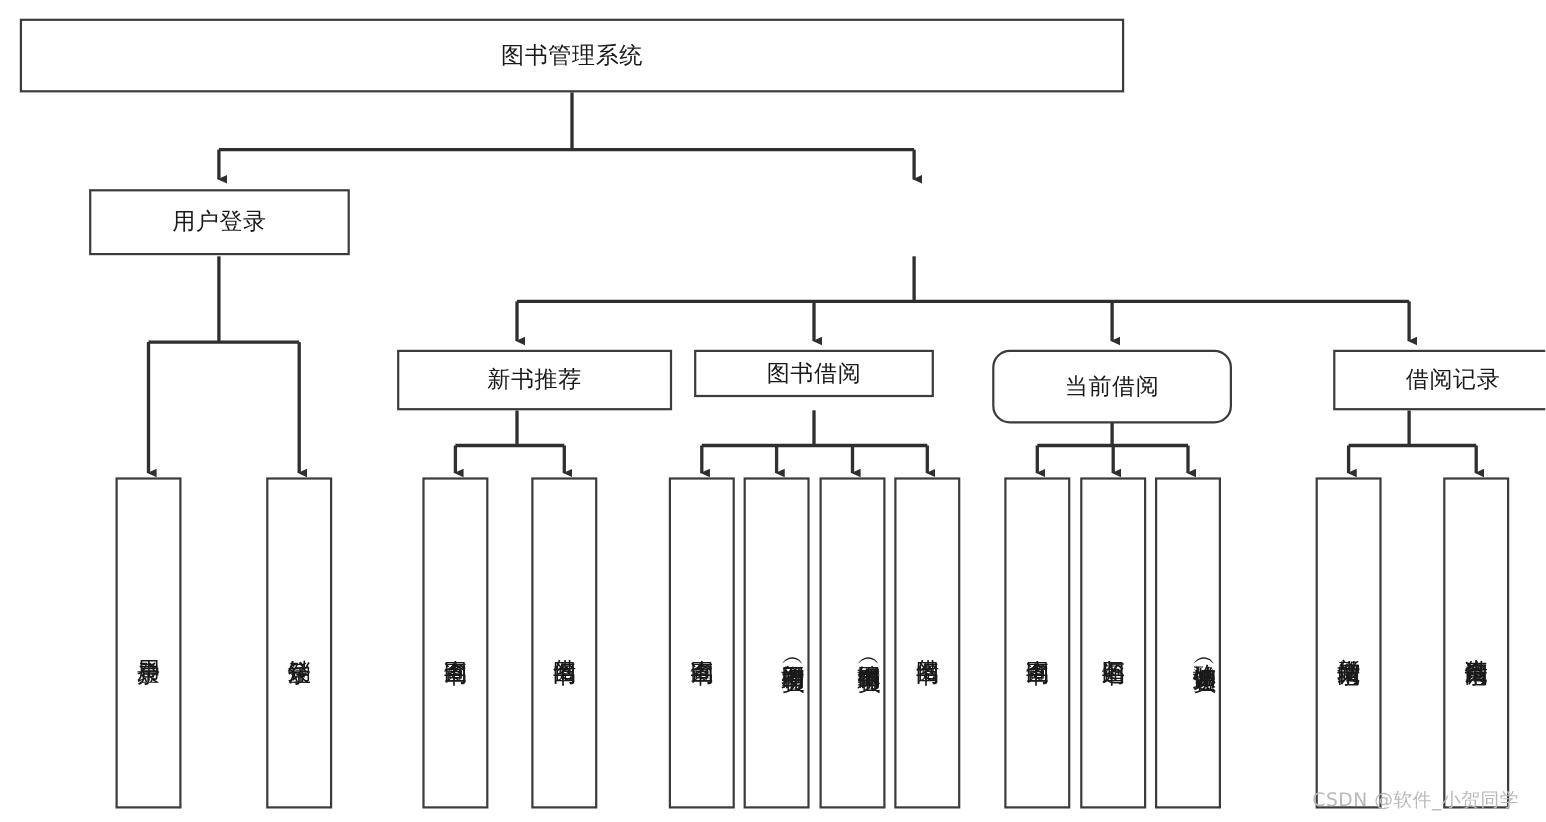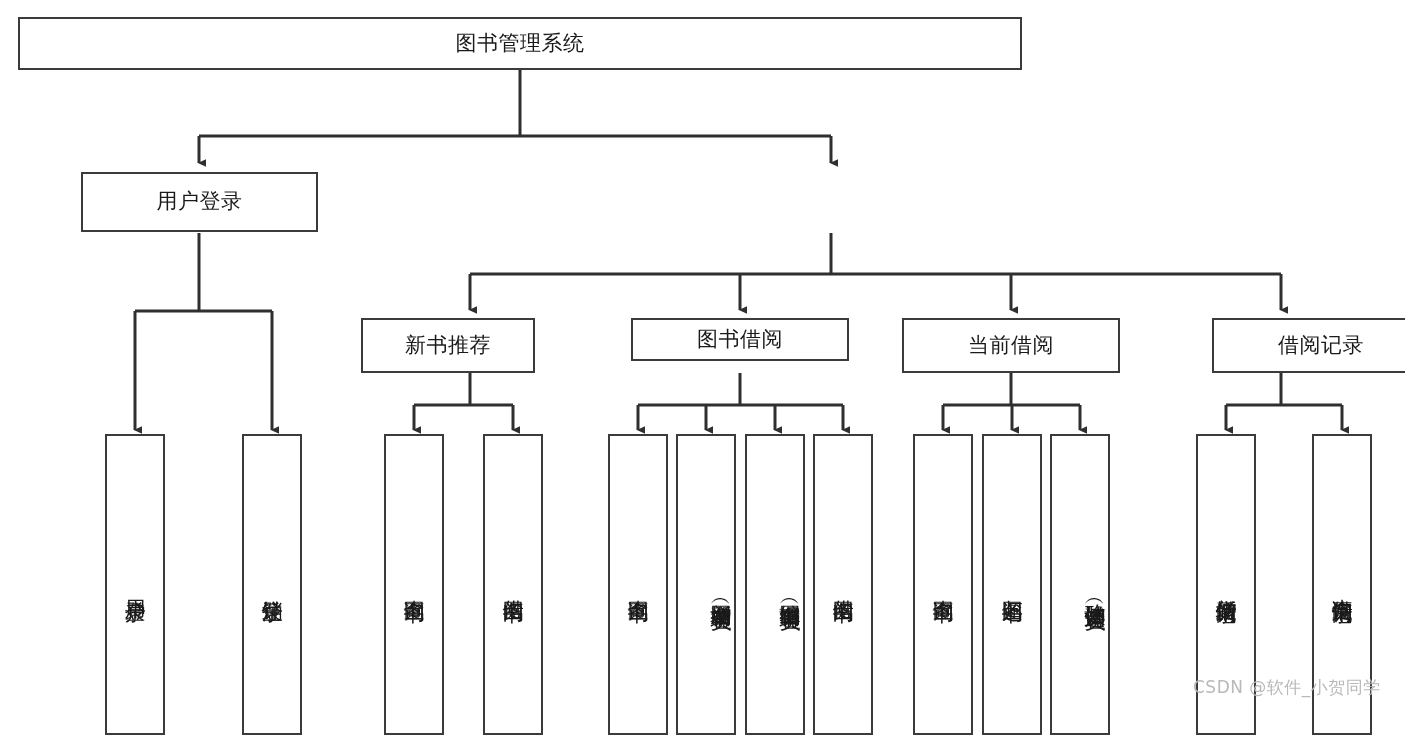--- a/index.html
+++ b/index.html
@@ -115,42 +115,42 @@
       <path d="M 1012 405 L 1012 430" marker-end="url(#arrowhead)"></path>
       <path d="M 1080 405 L 1080 430" marker-end="url(#arrowhead)"></path>
 
       <path d="M 1281 373 L 1281 405"></path>
       <path d="M 1226 405 L 1342 405"></path>
       <path d="M 1226 405 L 1226 430" marker-end="url(#arrowhead)"></path>
       <path d="M 1342 405 L 1342 430" marker-end="url(#arrowhead)"></path>
     </g>
   </svg>
 
-  <div class="node node-h" style="left:18px; top:17px; width:1004px; height:53px;">图书管理系统</div>
+  <div class="node node-h" style="left:18px; top:17px; width:1004px; height:67px;">图书管理系统</div>
 
   <div class="node node-h" style="left:81px; top:172px; width:237px; height:60px;">用户登录</div>
 
-  <div class="node node-h" style="left:361px; top:318px; width:174px; height:55px;">新书推荐</div>
+  <div class="node node-h" style="left:361px; top:318px; width:250px; height:55px;">新书推荐</div>
   <div class="node node-h" style="left:631px; top:318px; width:218px; height:43px;">图书借阅</div>
-  <div class="node node-h" style="left:902px; top:318px; width:218px; height:55px;">当前借阅</div>
+  <div class="node node-h" style="left:902px; top:318px; width:218px; height:67px;border-radius:16px;">当前借阅</div>
   <div class="node node-h" style="left:1172px; top:318px; width:218px; height:55px;margin-left:40px;">借阅记录</div>
 
   <div class="node node-v v-center" style="left:105px; top:434px; width:60px; height:301px;">用户登录</div>
   <div class="node node-v v-center" style="left:242px; top:434px; width:60px; height:301px;">注销登录</div>
 
   <div class="node node-v v-center" style="left:384px; top:434px; width:60px; height:301px;">查询图书</div>
   <div class="node node-v v-center" style="left:483px; top:434px; width:60px; height:301px;">借阅图书</div>
 
   <div class="node node-v v-center" style="left:608px; top:434px; width:60px; height:301px;">查询图书</div>
   <div class="node node-v" style="left:676px; top:434px; width:60px; height:301px;">新增图书（管理员）</div>
   <div class="node node-v" style="left:745px; top:434px; width:60px; height:301px;">编辑图书（管理员）</div>
   <div class="node node-v v-center" style="left:813px; top:434px; width:60px; height:301px;">借阅图书</div>
 
   <div class="node node-v v-center" style="left:913px; top:434px; width:60px; height:301px;">查询图书</div>
   <div class="node node-v v-center" style="left:982px; top:434px; width:60px; height:301px;">归还图书</div>
   <div class="node node-v" style="left:1050px; top:434px; width:60px; height:301px;">确认归还（管理员）</div>
 
   <div class="node node-v v-center" style="left:1196px; top:434px; width:60px; height:301px;">新增借阅记录</div>
   <div class="node node-v v-center" style="left:1312px; top:434px; width:60px; height:301px;">查询借阅记录</div>
 
-  <div class="watermark" style="left:1193px; top:676px;">CSDN @软件_小贺同学</div>
+  <div class="watermark" style="left:1193px; top:716px;">CSDN @软件_小贺同学</div>
 
 </div>
 
 </body></html>

